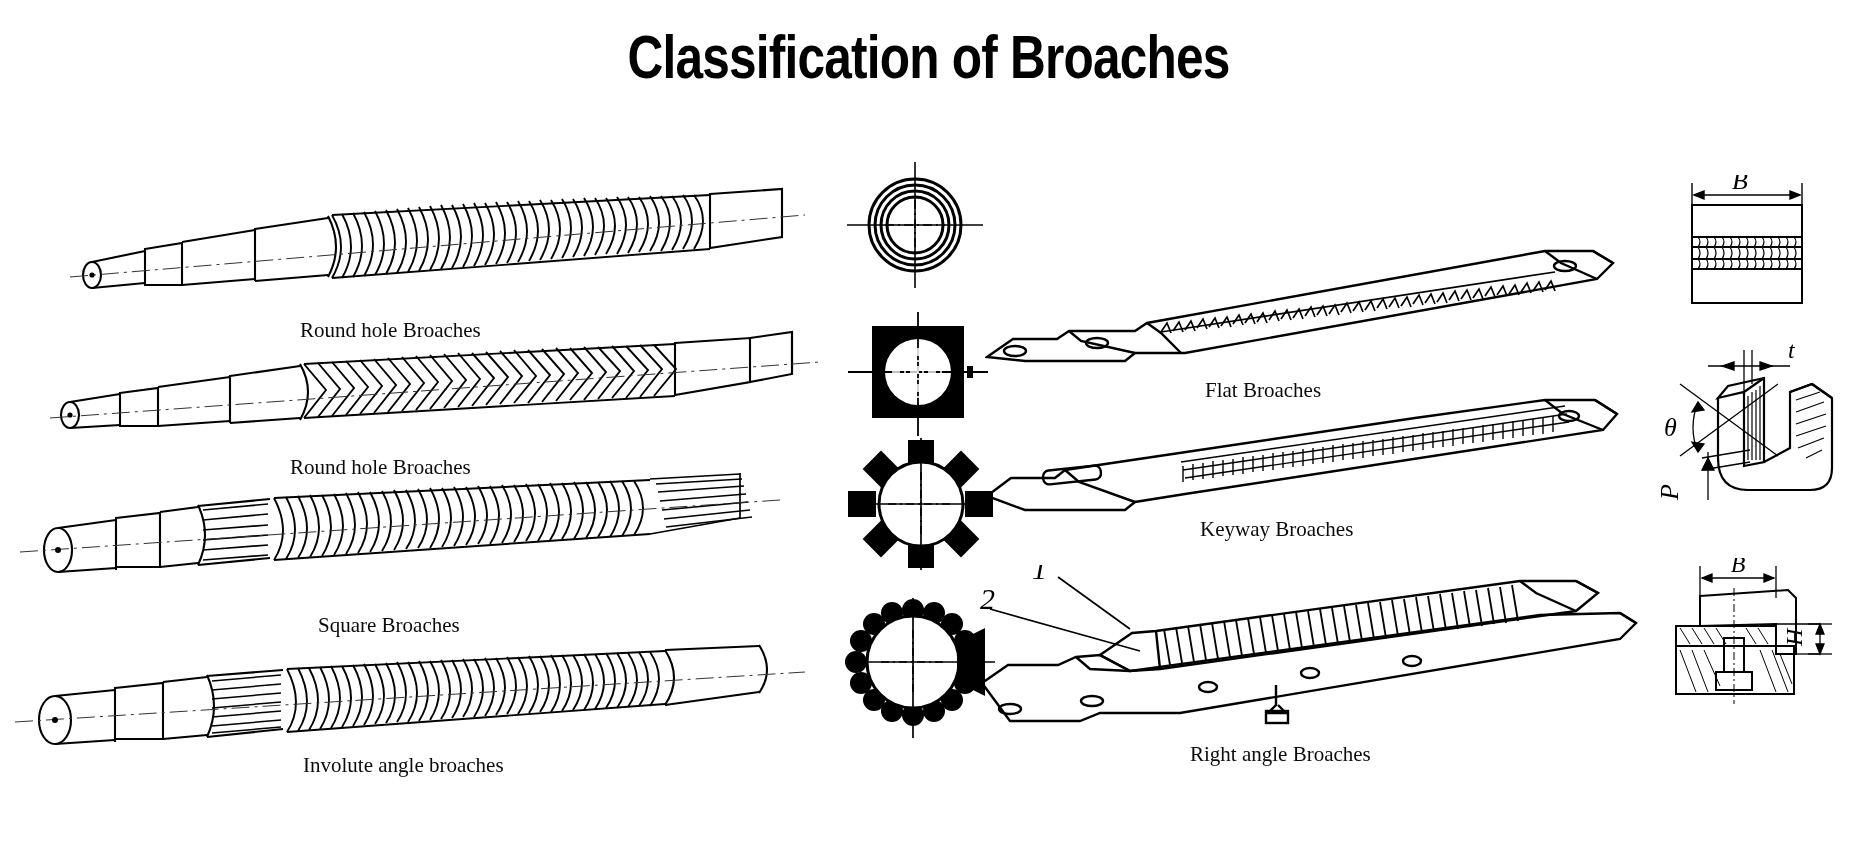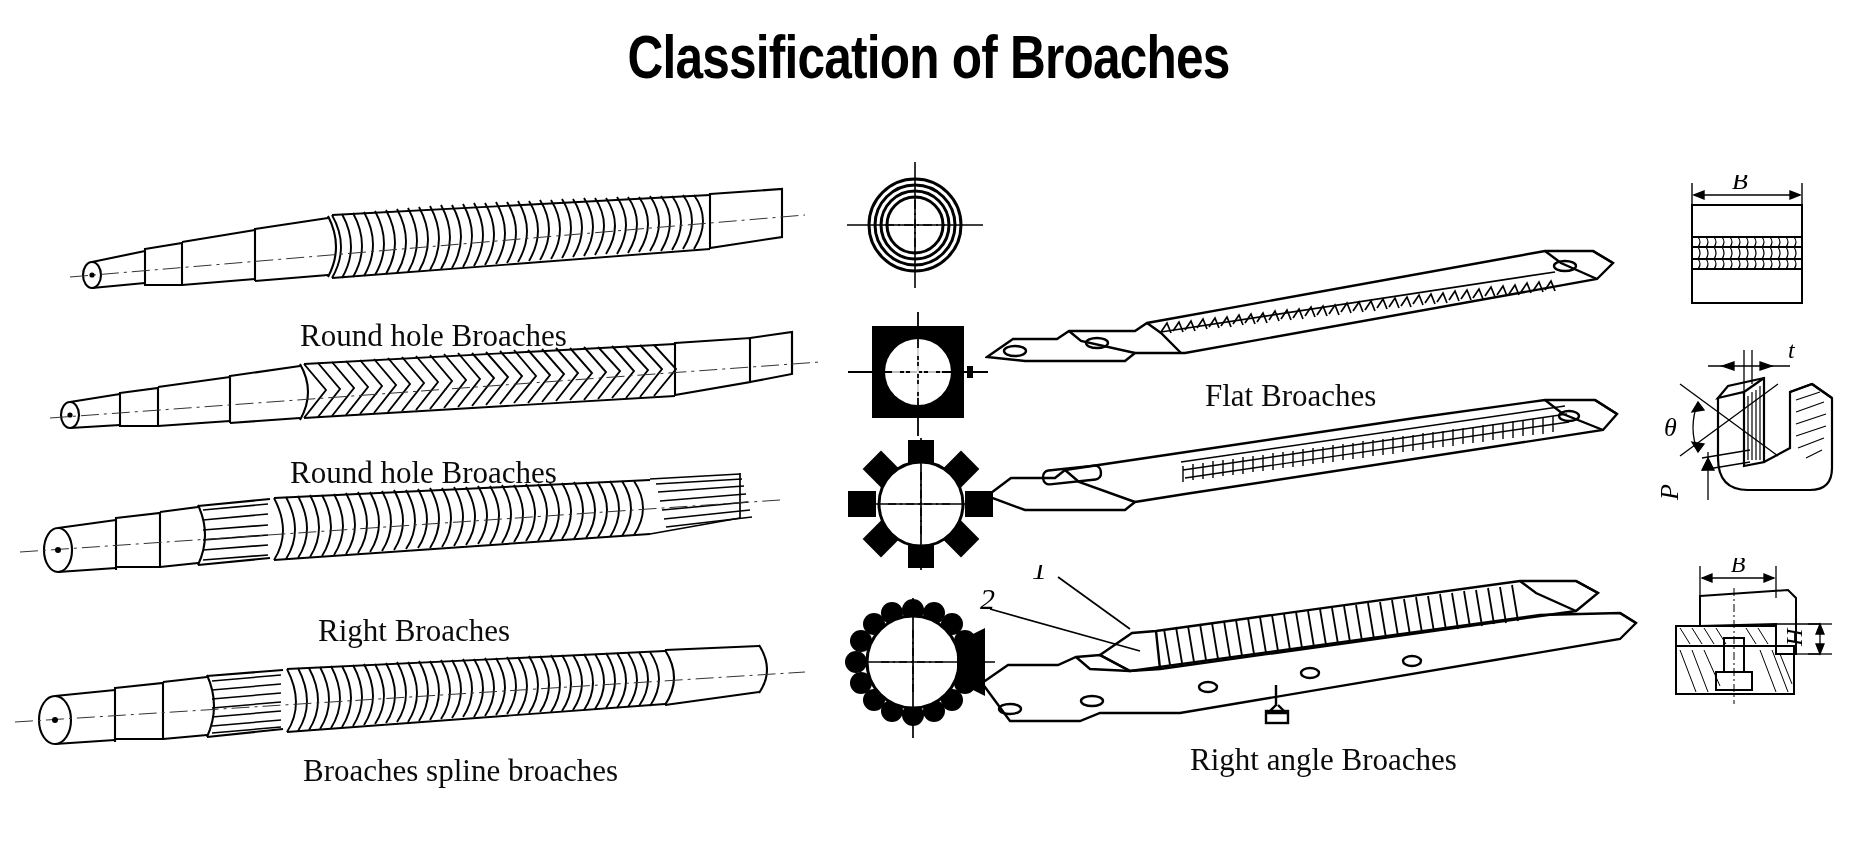--- a/index.html
+++ b/index.html
@@ -6,21 +6,21 @@
   html,body{margin:0;padding:0;background:#ffffff;}
   body{width:1857px;height:850px;position:relative;overflow:hidden;
        font-family:"Liberation Serif","DejaVu Serif",serif;color:#000;}
   #stage{position:absolute;left:0;top:0;width:1857px;height:843px;}
   .title{position:absolute;left:0;top:24px;width:1857px;text-align:center;
          font-family:"Liberation Sans","DejaVu Sans",sans-serif;
          font-weight:700;font-size:62px;letter-spacing:-1px;
          transform:scaleX(0.80);transform-origin:50% 50%;
          color:#000;line-height:1.05;white-space:nowrap;}
   .lbl{position:absolute;font-family:"Liberation Serif","DejaVu Serif",serif;
-       font-size:31px;color:#0b0b0b;white-space:nowrap;}
+       font-size:21px;color:#0b0b0b;white-space:nowrap;}
   .dim{font-family:"Liberation Serif","DejaVu Serif",serif;font-style:italic;}
   svg{display:block;}
   .art{position:absolute;}
 </style>
 </head>
 <body>
 
 <div id="stage">
 
   <div class="title">Classification of Broaches</div>
@@ -210,21 +210,21 @@
         <path d="M642 40 L728 32"></path>
       <path d="M644 49 L730 40"></path>
         <path d="M646 57 L732 47"></path>
       <path d="M720 3 L720 49"></path>
     </g>
     <g stroke="#333" stroke-width="1" stroke-dasharray="18 5 3 5" fill="none">
       <path d="M0 82 L760 30"></path>
     </g>
     <circle cx="38" cy="80" r="3" fill="#000"></circle>
   </svg>
-  <div class="lbl" style="left:318px;top:613px;">Right Broaches</div>
+  <div class="lbl" style="left:318px;top:613px;">Square Broaches</div>
 
   <svg class="art" style="left:15px;top:640px;" width="840" height="130" viewBox="0 0 840 130">
     <g fill="none" stroke="#000" stroke-width="2.1">
       <ellipse cx="40" cy="80" rx="16" ry="24"></ellipse>
       <path d="M40 56 L100 50"></path>
         <path d="M40 104 L100 100"></path>
       <path d="M100 47 L100 102"></path>
       <path d="M100 48 L148 43 L148 99 L100 99"></path>
       <path d="M148 42 L192 37"></path>
         <path d="M148 99 L192 95"></path>
@@ -283,21 +283,21 @@
       <path d="M650 10 Q668 38 650 65"></path>
       <path d="M650 10 L744 6"></path>
       <path d="M650 65 L744 52"></path>
       <path d="M744 5 Q760 30 744 53"></path>
     </g>
     <g stroke="#333" stroke-width="1" stroke-dasharray="18 5 3 5" fill="none">
       <path d="M0 82 L790 32"></path>
     </g>
     <circle cx="40" cy="80" r="3" fill="#000"></circle>
   </svg>
-  <div class="lbl" style="left:303px;top:753px;">Broaches spline broaches</div>
+  <div class="lbl" style="left:303px;top:753px;">Involute angle broaches</div>
 
   <svg class="art" style="left:845px;top:160px;" width="140" height="130" viewBox="0 0 140 130">
     <g stroke="#000" fill="none">
       <circle cx="70" cy="65" r="46" stroke-width="3"></circle>
       <circle cx="70" cy="65" r="40" stroke-width="3"></circle>
       <circle cx="70" cy="65" r="34" stroke-width="3"></circle>
       <circle cx="70" cy="65" r="28" stroke-width="3"></circle>
     </g>
     <g stroke="#000" stroke-width="1.6" fill="none">
       <path d="M70 2 L70 128"></path>
@@ -472,20 +472,21 @@
       <path d="M498 35 L498 52"></path>
         <path d="M508 34 L508 50"></path>
       <path d="M518 33 L518 49"></path>
         <path d="M528 31 L528 48"></path>
       <path d="M538 30 L538 46"></path>
         <path d="M548 29 L548 45"></path>
       <path d="M558 27 L558 44"></path>
         <path d="M568 26 L568 42"></path>
     </g>
   </svg>
+  <div class="lbl" style="left:1200px;top:517px;">Keyway Broaches</div>
 
   <svg class="art" style="left:980px;top:565px;" width="660" height="170" viewBox="0 0 660 170">
     <g fill="none" stroke="#000" stroke-width="2.4">
       <path d="M120 90 L152 68 L176 66 L540 16 L596 16 L618 28 L596 46 L180 104 L150 106 Z"></path>
       <path d="M176 66 L180 104"></path>
       <path d="M540 16 L556 28 L596 46"></path>
       <path d="M596 16 L618 28"></path>
     </g>
     <g fill="none" stroke="#000" stroke-width="1.8">
       <path d="M184 64 L190 100"></path>

